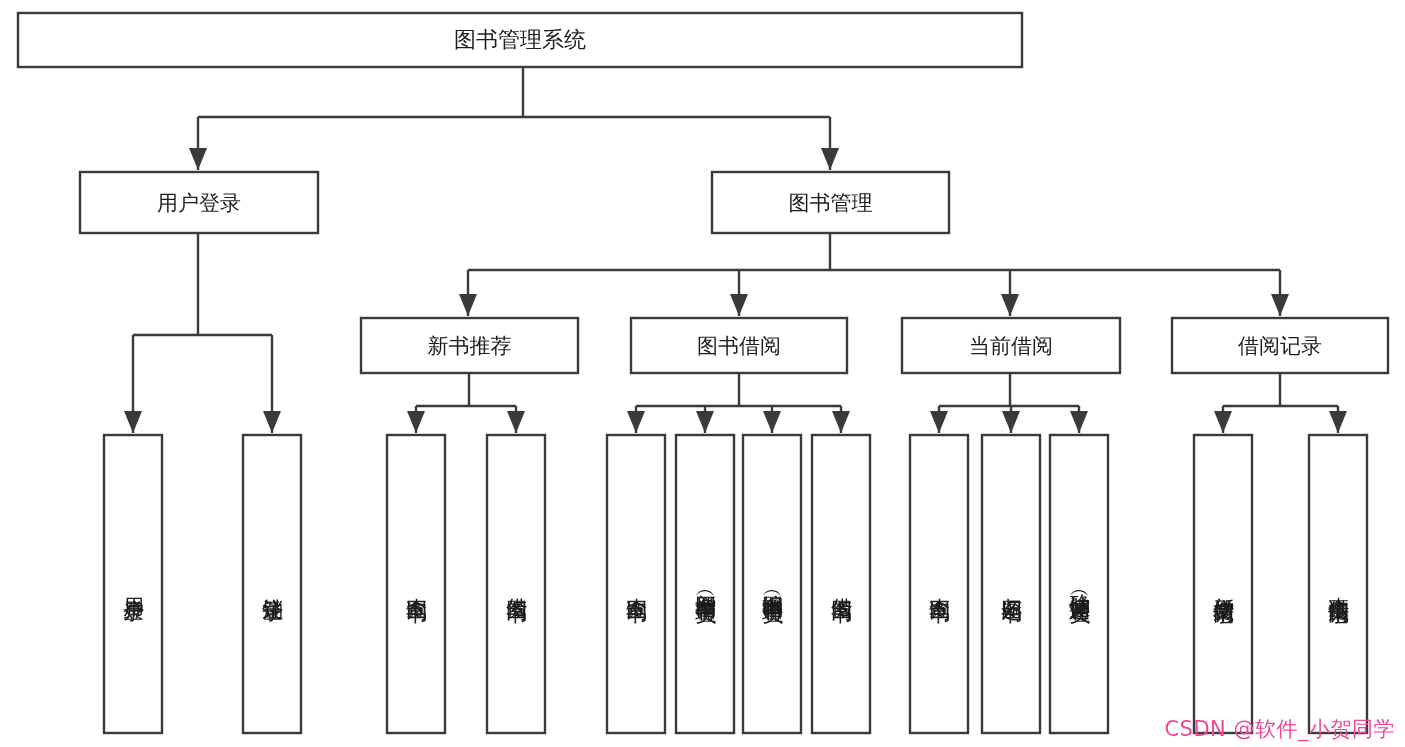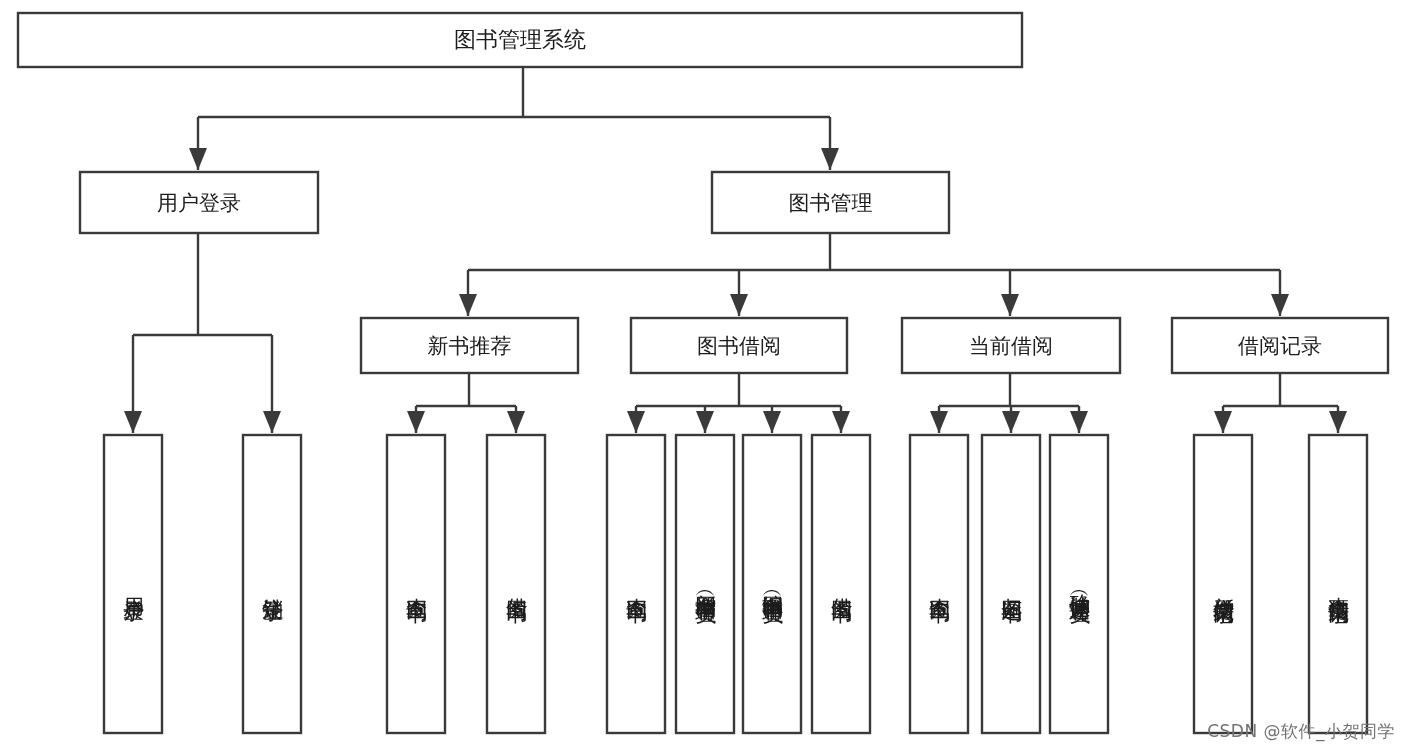--- a/index.html
+++ b/index.html
@@ -68,22 +68,22 @@
     justify-content: center;
     text-align: center;
     white-space: nowrap;
     pointer-events: none;
   }
   #watermark {
     position: absolute;
     right: 10px;
     bottom: 4px;
     font-family: "DejaVu Sans", "Liberation Sans", sans-serif;
-    font-size: 17px;
-    color: #737373;
+    font-size: 21px;
+    color: #ec4899;
     letter-spacing: 0.5px;
     white-space: nowrap;
   }
 </style>
 </head>
 <body>
 
 <div id="diagram-root">
 
   <svg class="flowchart" id="flowchart-svg" viewBox="0 0 1405 747" xmlns="http://www.w3.org/2000/svg">

